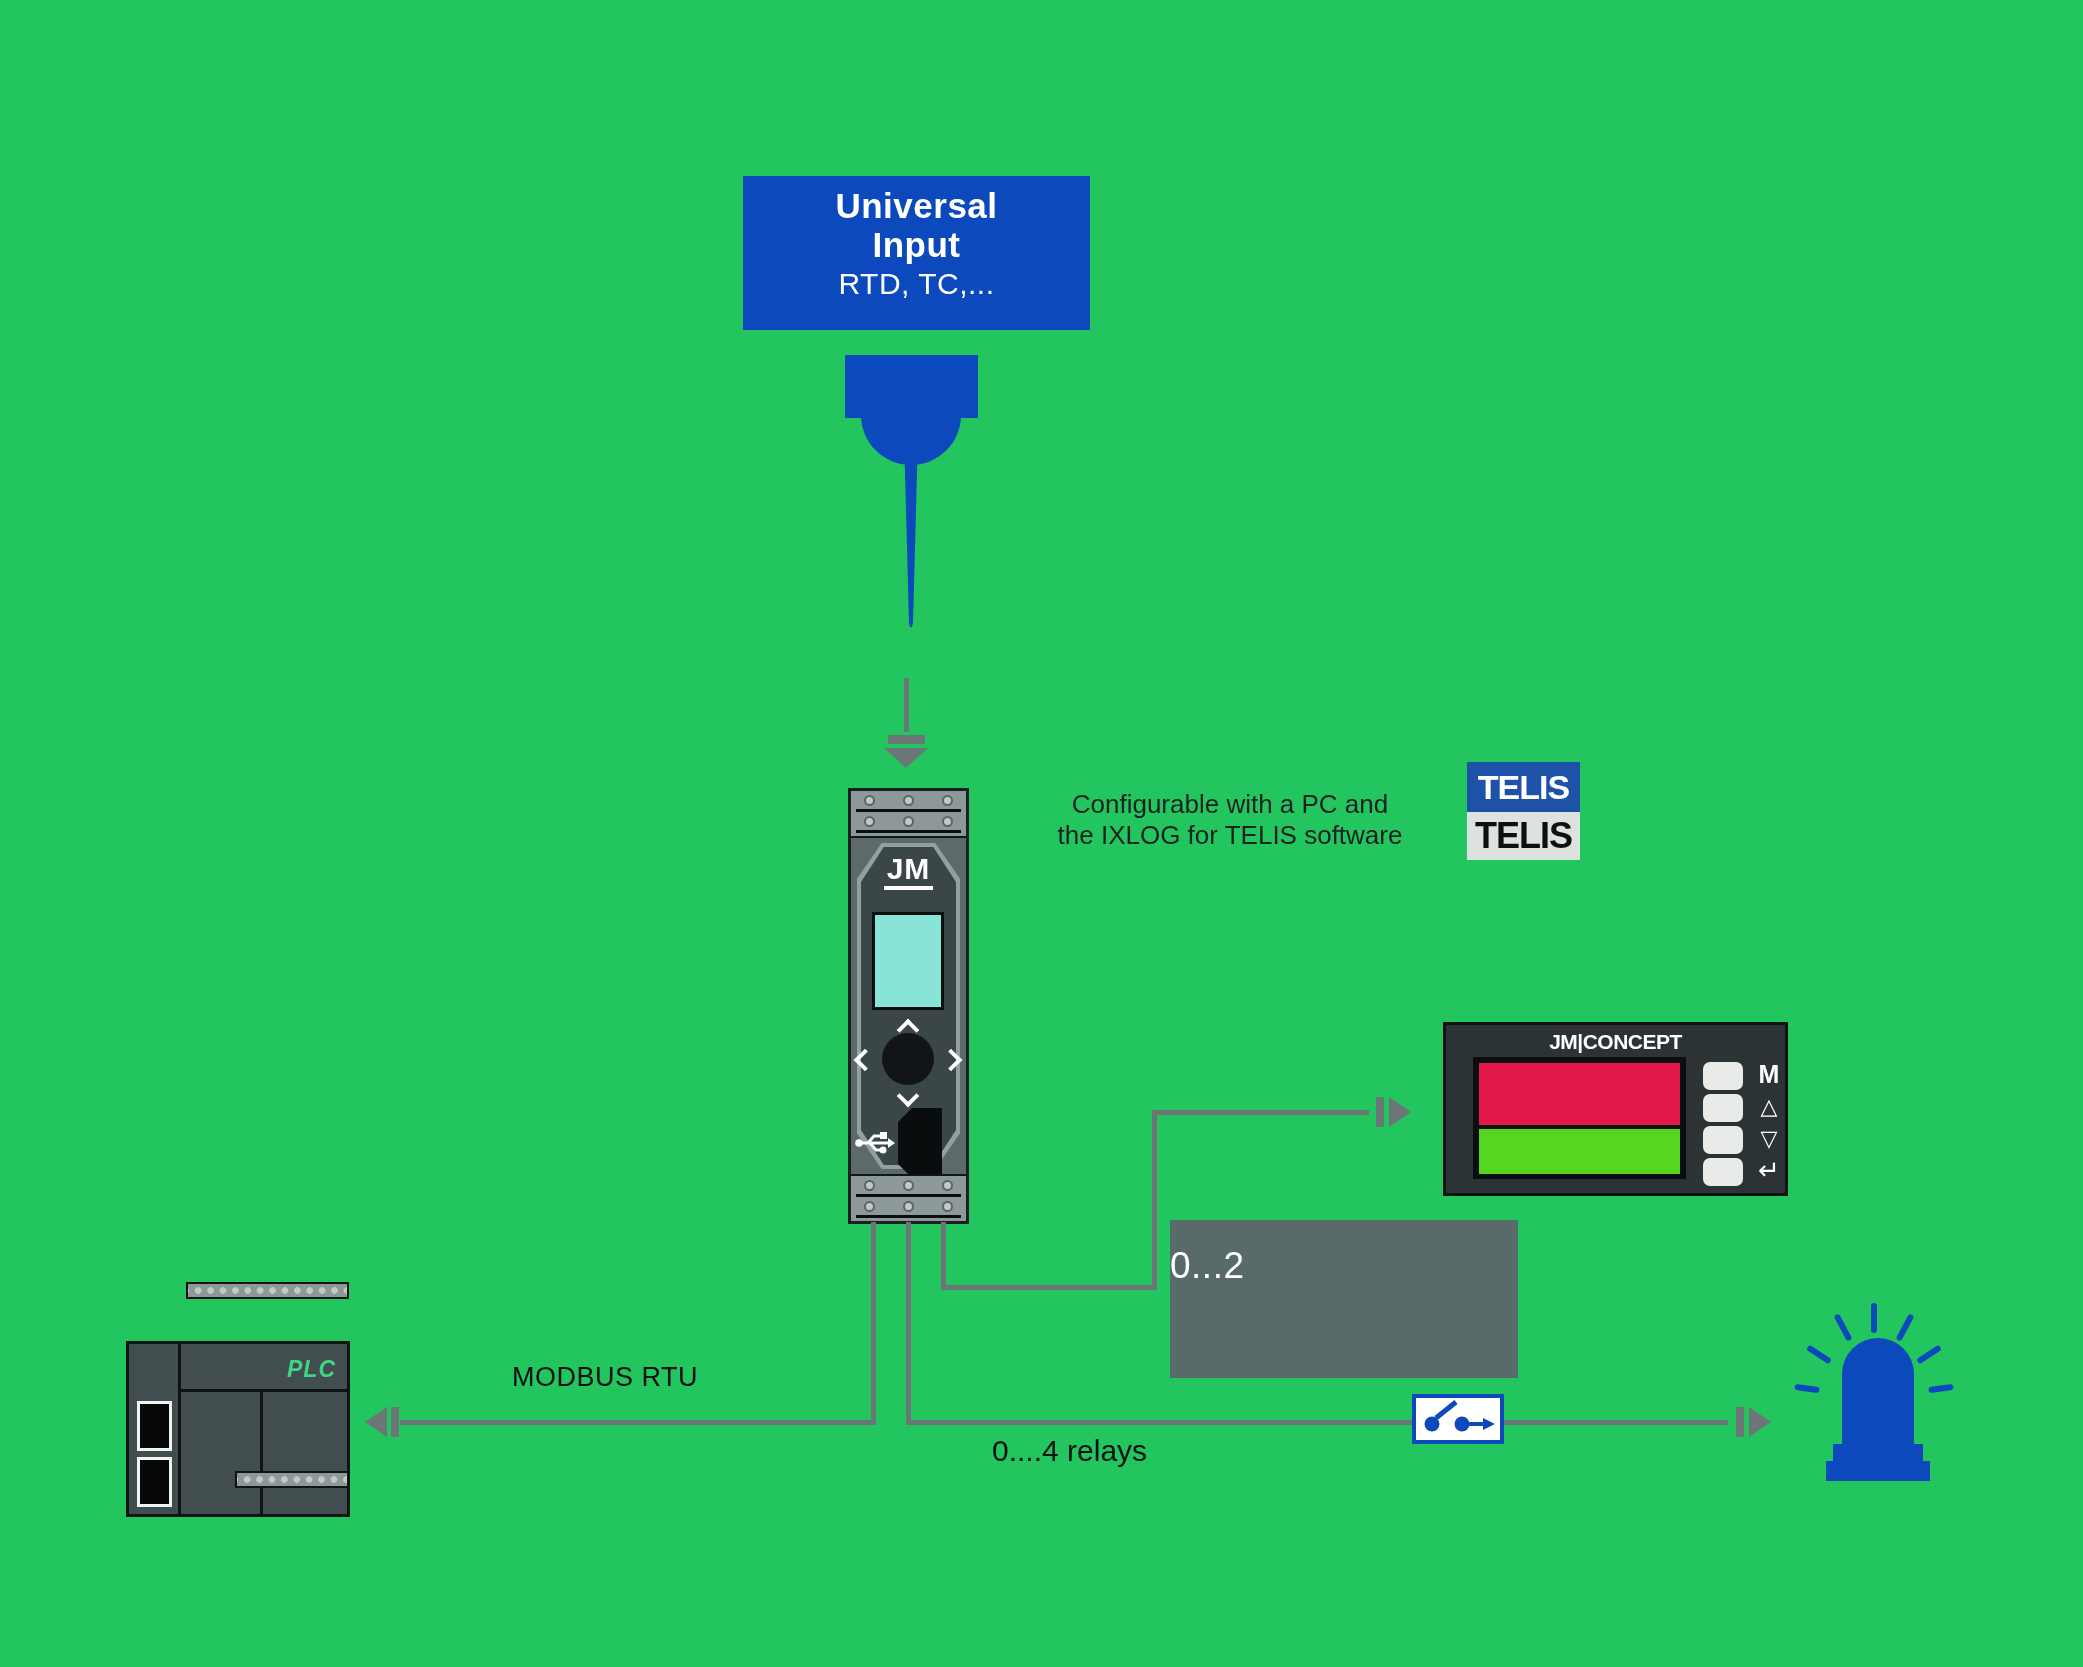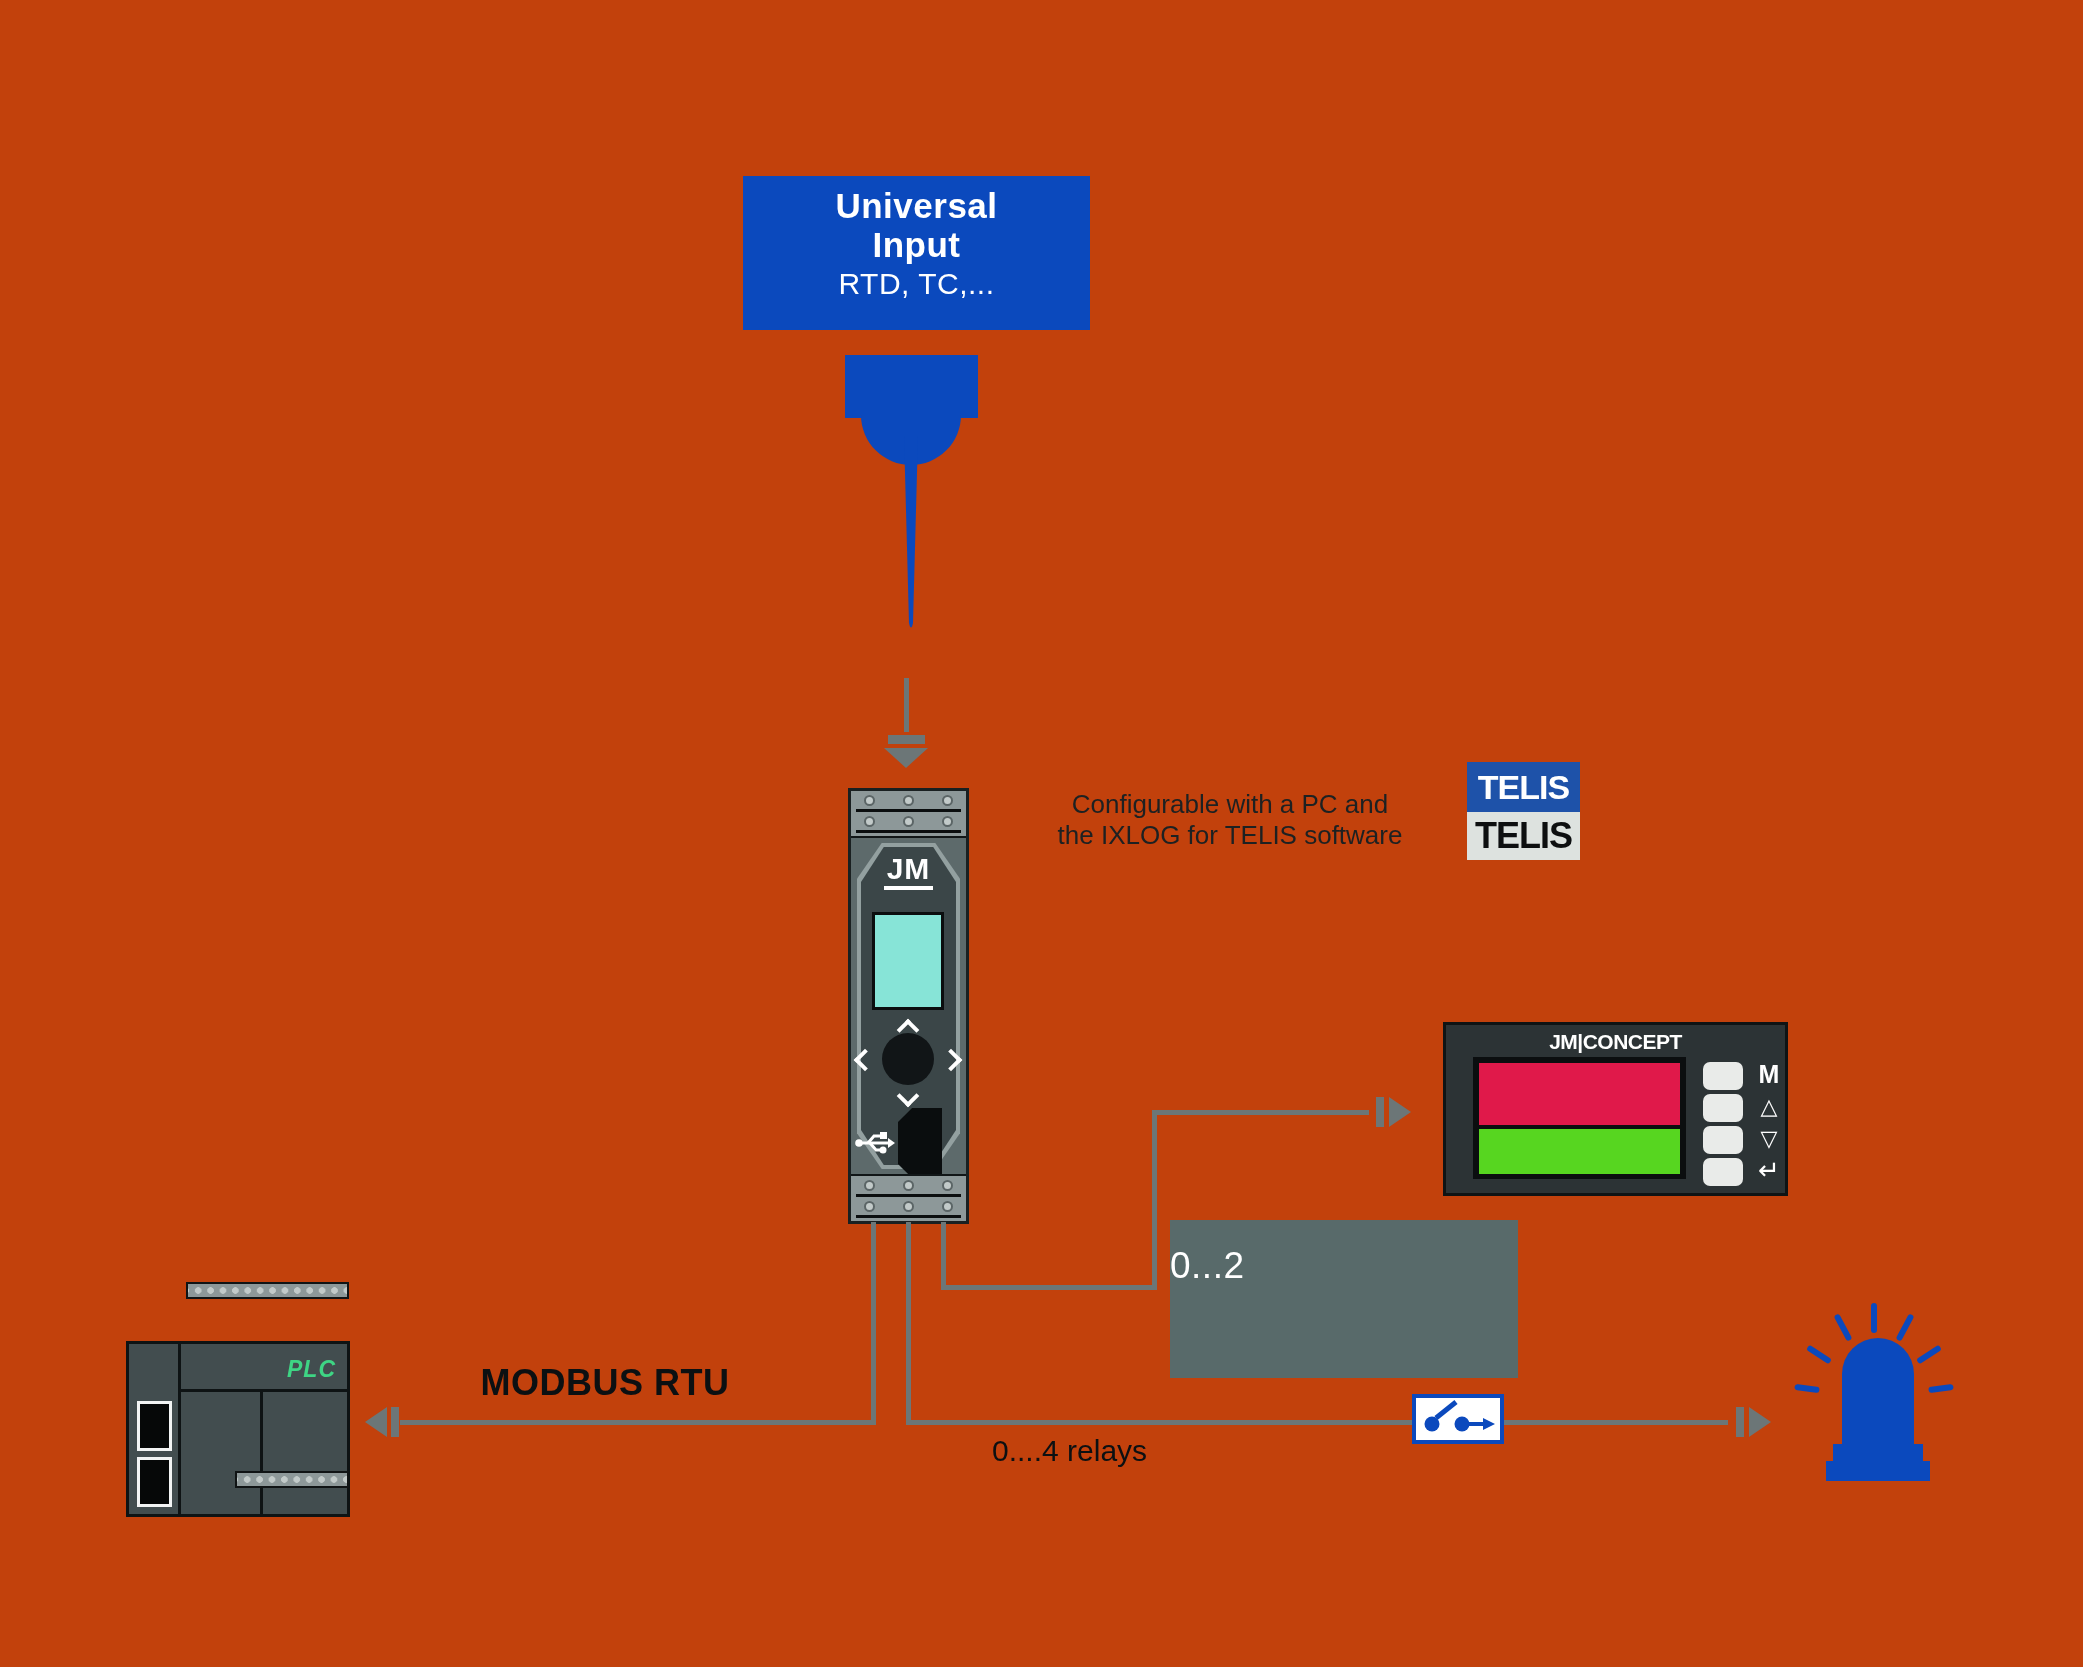--- a/index.html
+++ b/index.html
@@ -3,21 +3,21 @@
 <meta charset="utf-8">
 <style>
   :root{
     --blue:#0b49bd; --wire:#6c7677; --dark-slate:#3b4648; --mid-slate:#5d6a6b;
     --terminal:#8d9899; --screw:#c2cac9; --screen-teal:#87e4d7; --box-slate:#586a6a;
     --display-red:#e0194a; --display-green:#57d620; --logo-blue:#1e52a9; --logo-gray:#dde2df;
     --plc-green:#3ed584; --panel-dark:#2c3335; --button-gray:#e9ebe9; --ink:#14181a; --white:#ffffff;
   }
   html,body{margin:0;padding:0;background:#fff;}
   body{font-family:"Liberation Sans",sans-serif;}
-  .stage{position:relative;width:2083px;height:1667px;background:#c2410c;overflow:hidden;}
+  .stage{position:relative;width:2083px;height:1667px;background:#22c55e;overflow:hidden;}
   .abs{position:absolute;}
 
   
   .ui-box{left:743px;top:176px;width:347px;height:154px;background:var(--blue);color:#fff;text-align:center;padding-top:10px;box-sizing:border-box;}
   .ui-l{font-size:35px;font-weight:600;line-height:39px;letter-spacing:.5px;}
   .ui-s{font-size:30px;font-weight:400;line-height:40px;letter-spacing:.5px;}
 
   
   .probe{left:828px;top:355px;}
   .darrow-stem{left:904px;top:678px;width:5px;height:54px;background:var(--wire);}
@@ -65,21 +65,21 @@
   
   .an-box{left:1170px;top:1220px;width:348px;height:158px;background:var(--box-slate);color:#fff;text-align:left;padding-top:22px;box-sizing:border-box;}
   .an-l{font-size:37px;font-weight:500;line-height:48px;letter-spacing:.5px;}
 
   
   .wire{background:var(--wire);}
   .tri-left{width:0;height:0;border-top:15px solid transparent;border-bottom:15px solid transparent;border-right:22px solid var(--wire);}
   .tri-right{width:0;height:0;border-top:15px solid transparent;border-bottom:15px solid transparent;border-left:22px solid var(--wire);}
   .abar{width:8px;height:30px;background:var(--wire);}
 
-  .modbus-lbl{left:455px;top:1362px;width:300px;text-align:center;font-size:36px;font-weight:700;color:#0c1012;letter-spacing:.5px;}
+  .modbus-lbl{left:455px;top:1362px;width:300px;text-align:center;font-size:27px;font-weight:400;color:#0c1012;letter-spacing:.5px;}
   .relays-lbl{left:992px;top:1434px;font-size:30px;color:#0c1012;}
 
   
   .relay-box{left:1412px;top:1394px;width:92px;height:50px;background:#fff;border:4px solid var(--blue);box-sizing:border-box;}
 
   
   .plc{left:126px;top:1282px;width:230px;height:212px;}
   .plc-strip{position:absolute;background:var(--terminal);border:2px solid #101415;box-sizing:border-box;
     background-image:radial-gradient(circle,var(--screw) 3px,rgba(0,0,0,0) 3.6px);background-size:12.4px 100%;background-position:4px center;}
   .plc-strip-top{left:60px;top:0;width:163px;height:17px;}

